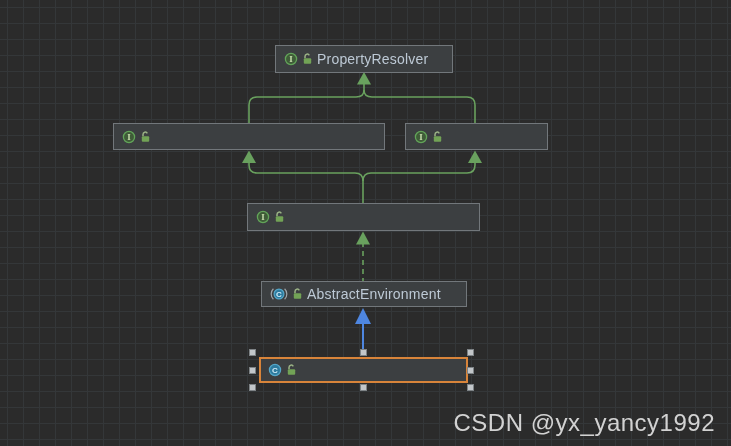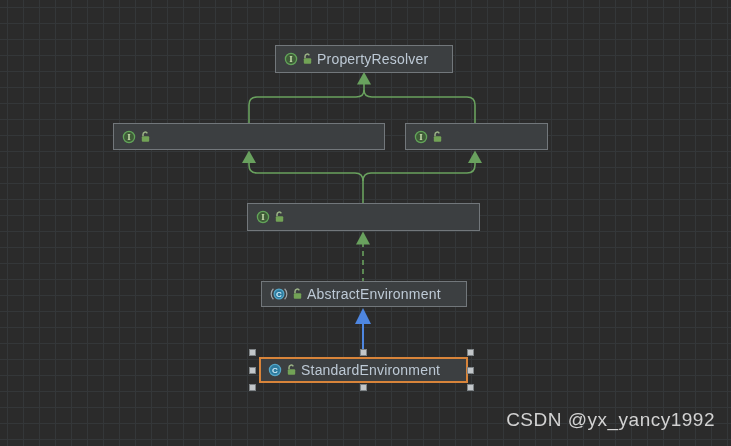--- a/index.html
+++ b/index.html
@@ -35,21 +35,21 @@
   .cl-t{fill:var(--cl-letter);font:bold 8px "Liberation Sans",sans-serif;text-anchor:middle;}
   .paren{stroke:var(--paren);stroke-width:1.2;fill:none;}
   .lockbody{fill:var(--lock);}
   .shackle{stroke:var(--shackle);stroke-width:1.5;fill:none;}
   .handle{
     position:absolute;z-index:3;width:7px;height:7px;box-sizing:border-box;
     background:var(--handle);border:1px solid var(--handle-b);
   }
   #watermark{
     position:absolute;z-index:4;right:16px;top:409px;
-    color:var(--wm);font-size:19px;letter-spacing:.5px;
+    color:var(--wm);font-size:24px;letter-spacing:.5px;
   }
 </style>
 </head>
 <body>
 
 <div id="canvas" style="--canvas-bg: #2b2b2b; --grid: #343739; --node-bg: #3c3f41; --node-border: #72777b; --node-text: #bdc9d5; --sel: #d8843a; --edge-green: #69a15e; --edge-blue: #4e86e0; --handle: #c2c6c9; --handle-b: #7e8386; --wm: #d2d2d2; --if-fill: #3f5c38; --if-ring: #62a559; --if-letter: #c9e0ae; --cl-fill: #2e7ca0; --cl-ring: #54a7c9; --cl-letter: #d2ecf8; --paren: #9fa6ab; --lock: #72a356; --shackle: #9bb386;">
 
   <svg id="edges" width="731" height="446">
 
     <g>
@@ -154,21 +154,20 @@
     <span class="icons">
       <svg width="14" height="14" viewBox="0 0 14 14">
         <circle class="cl-c" cx="7" cy="7" r="5.6"></circle>
           <text class="cl-t" x="7" y="9.9">C</text>
       </svg>
       <svg width="11" height="12" viewBox="0 0 11 12">
         <path class="shackle" d="M3 5.2 V3.4 A2.3 2.3 0 0 1 7.3 2.3"></path>
         <rect class="lockbody" x="1.8" y="5.2" width="7.4" height="5.6" rx="1"></rect>
       </svg>
     </span>
-    <span class="label">StandardEnvironment</span>
   </div>
 
   <div class="handle" style="left:249px;top:349px;"></div>
   <div class="handle" style="left:360px;top:349px;"></div>
   <div class="handle" style="left:467px;top:349px;"></div>
   <div class="handle" style="left:249px;top:367px;"></div>
   <div class="handle" style="left:467px;top:367px;"></div>
   <div class="handle" style="left:249px;top:384px;"></div>
   <div class="handle" style="left:360px;top:384px;"></div>
   <div class="handle" style="left:467px;top:384px;"></div>

